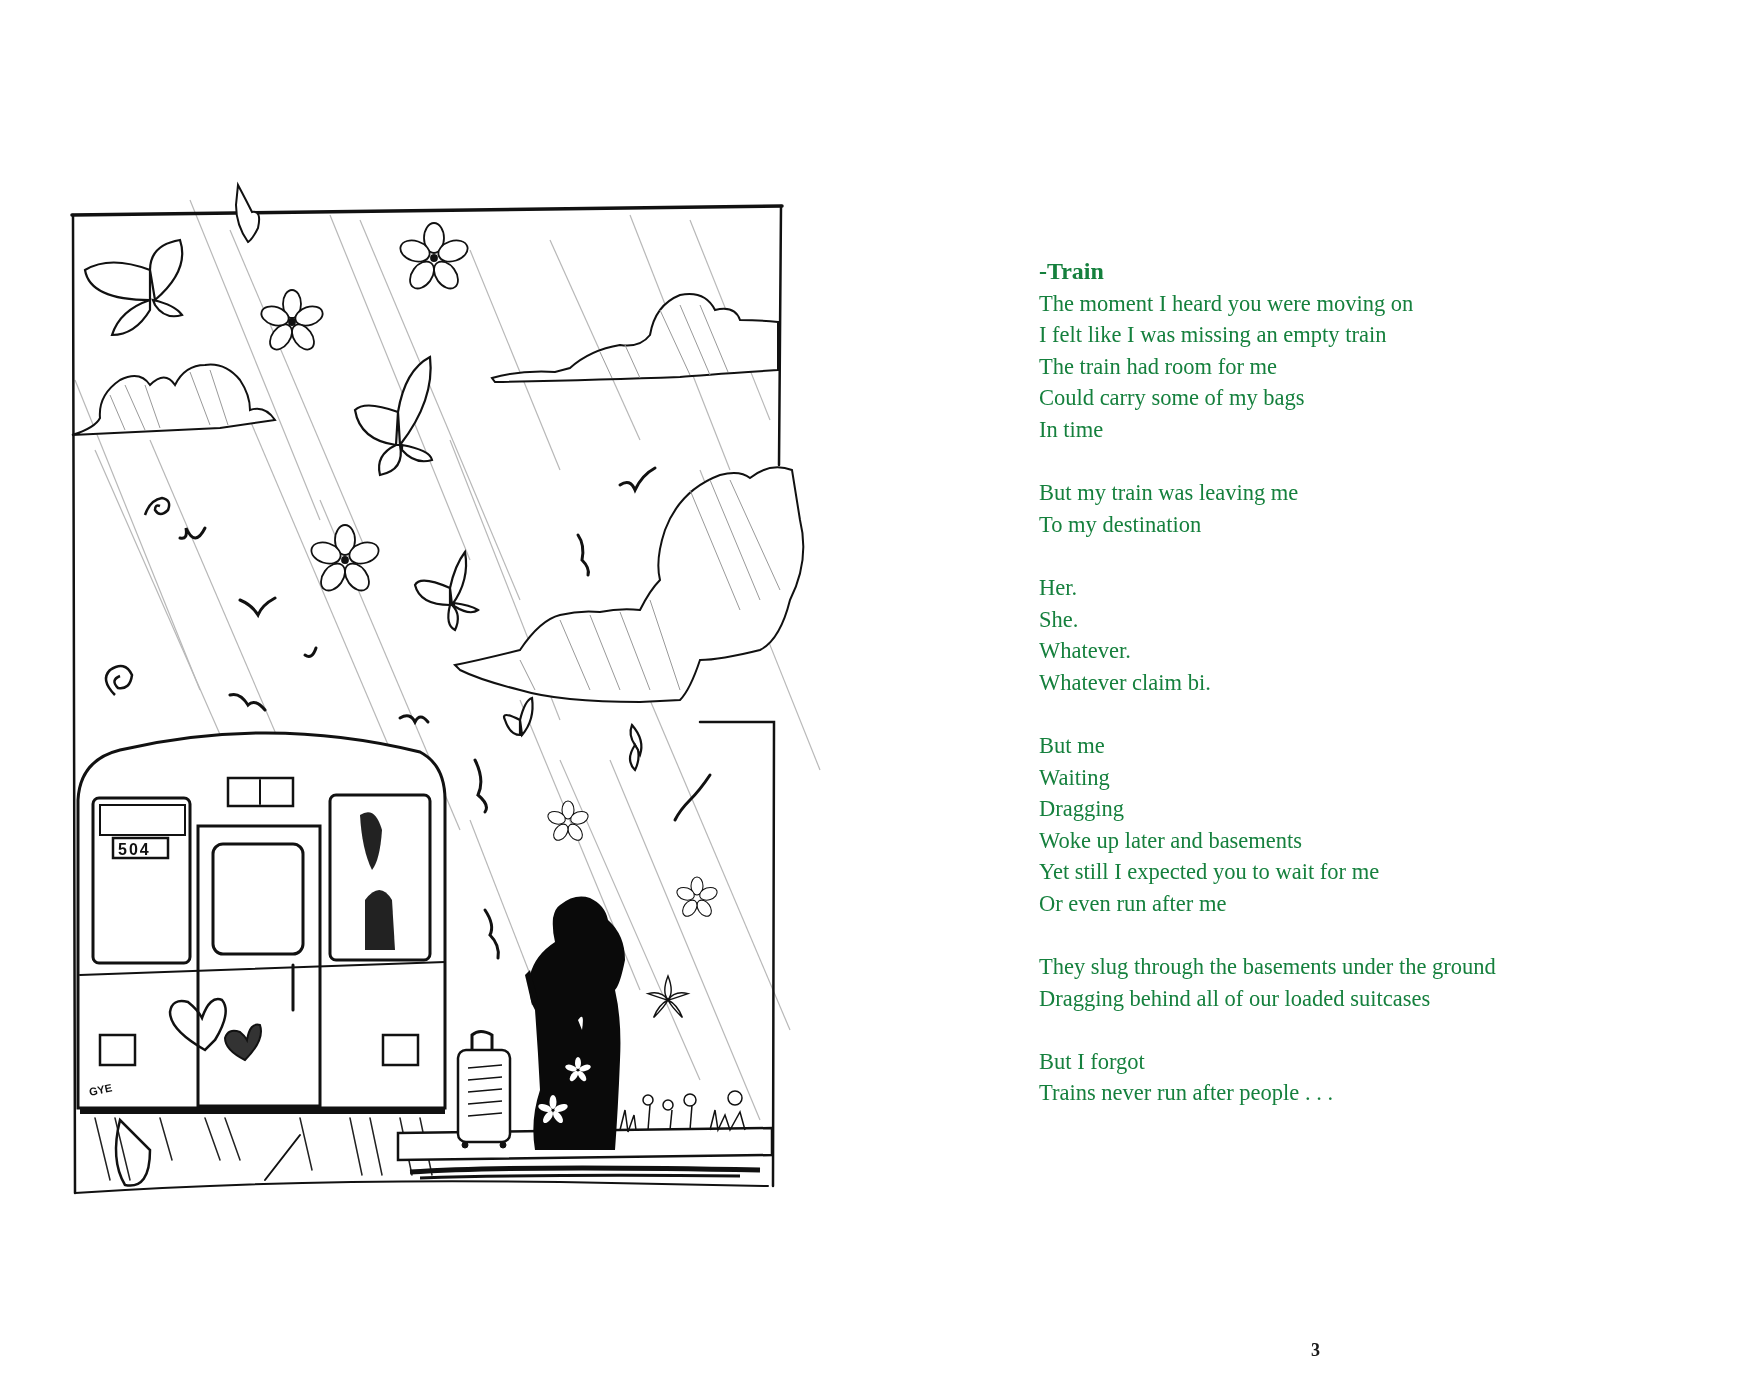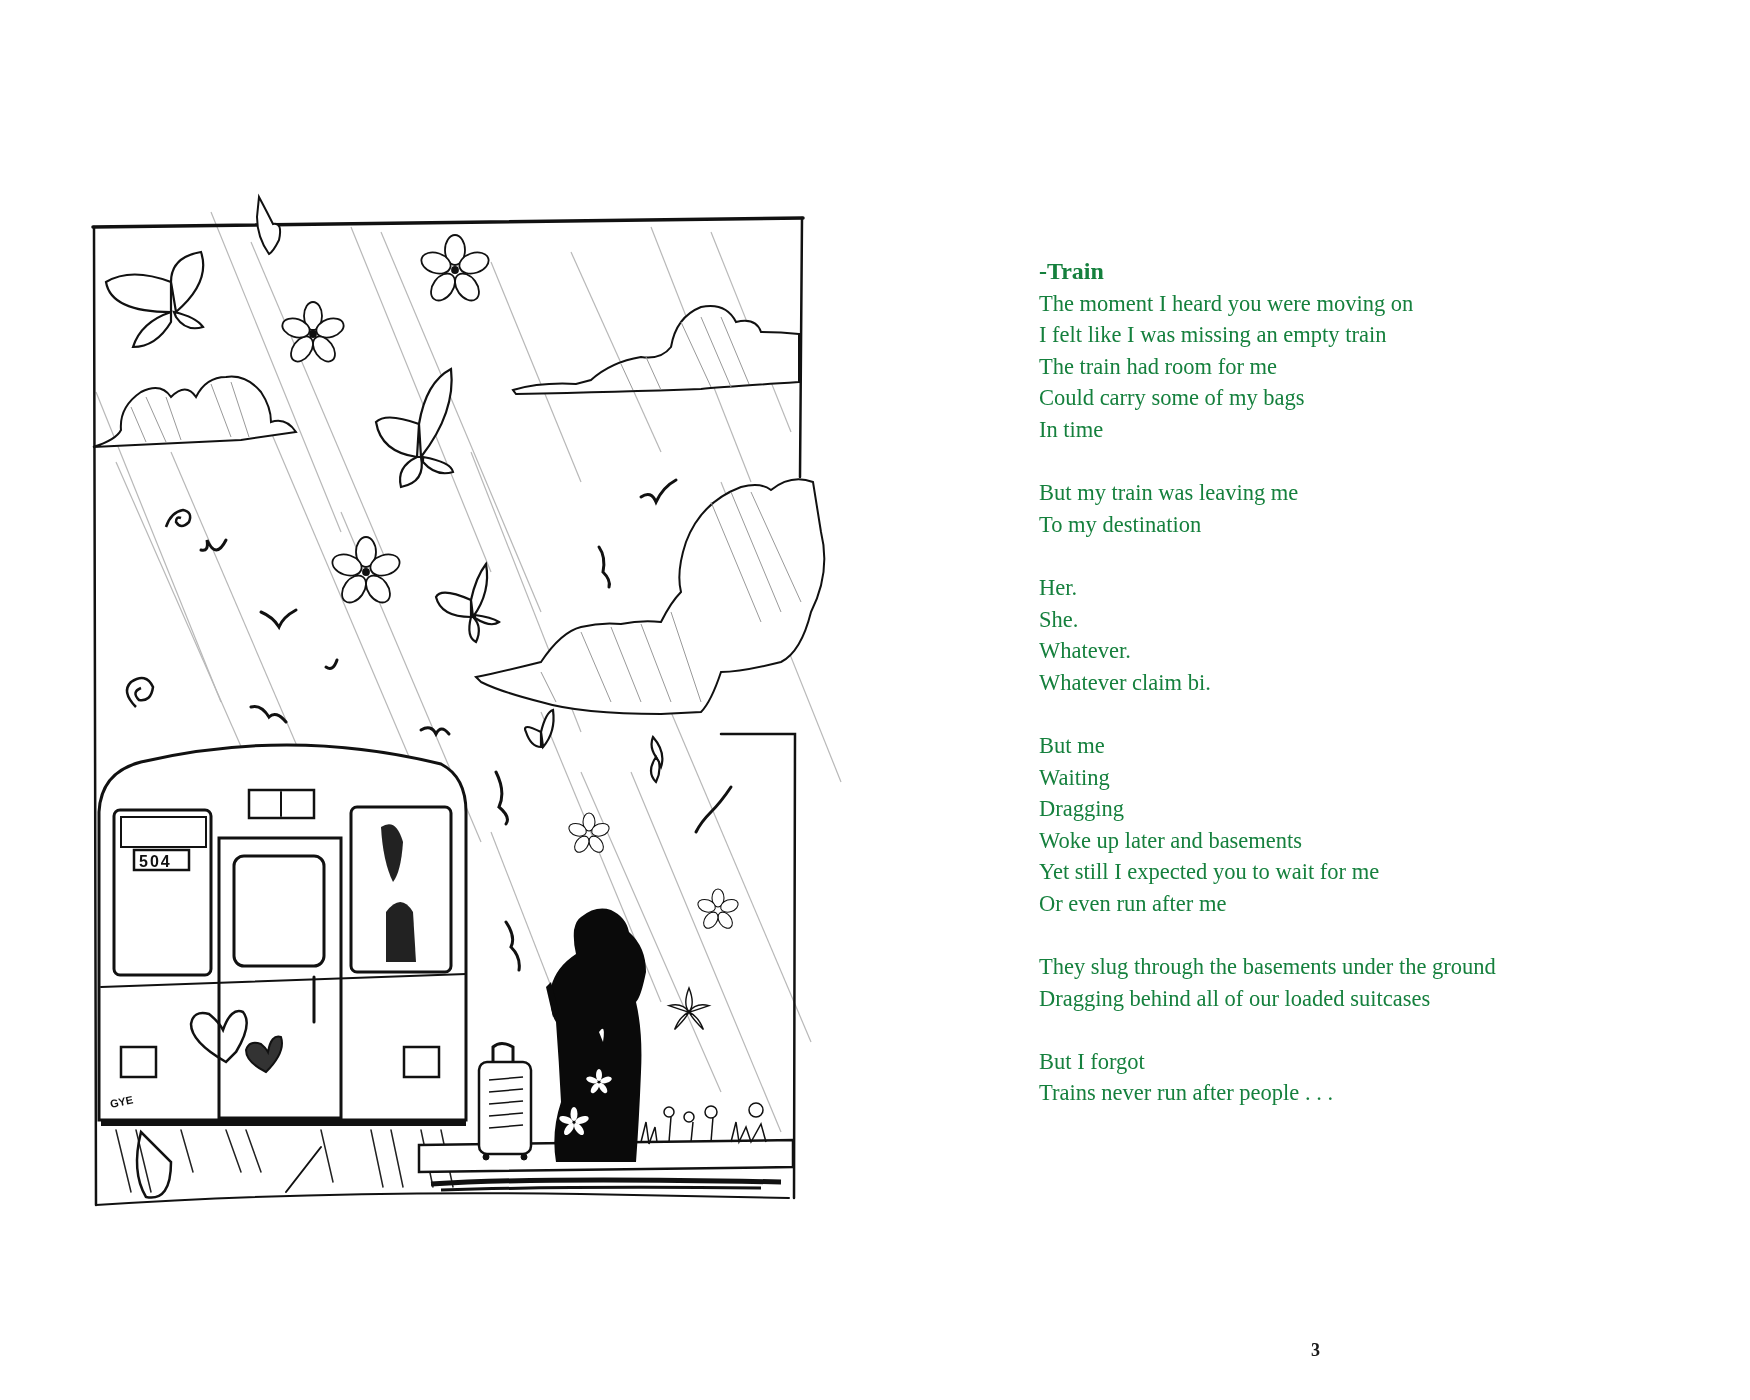--- a/index.html
+++ b/index.html
@@ -1,20 +1,20 @@
 <!DOCTYPE html>
 <html><head>
 <meta charset="utf-8">
 <style>
   html, body { margin: 0; padding: 0; }
   body {
     width: 1750px; height: 1400px; background: #ffffff; position: relative; overflow: hidden;
     font-family: "Liberation Serif", "DejaVu Serif", serif; color: #1a1a1a;
   }
-  .illustration { position: absolute; left: 0; top: 12px; width: 830px; height: 1250px; padding-left: 21px; }
+  .illustration { position: absolute; left: 0; top: 0; width: 830px; height: 1250px; }
   .illustration svg { width: 830px; height: 1250px; display: block; }
   .poem {
     position: absolute; left: 991px; top: 256px; width: 640px;
     font-size: 22.5px; line-height: 31.6px; color: #15803d; margin-left: 48px;
   }
   .poem-title { font-weight: bold; font-size: 24px; line-height: 31.6px; margin: 0; }
   .stanza { margin: 0 0 31.6px 0; }
   .stanza:last-child { margin-bottom: 0; }
   .line { display: block; white-space: nowrap; }
   .page-number {

